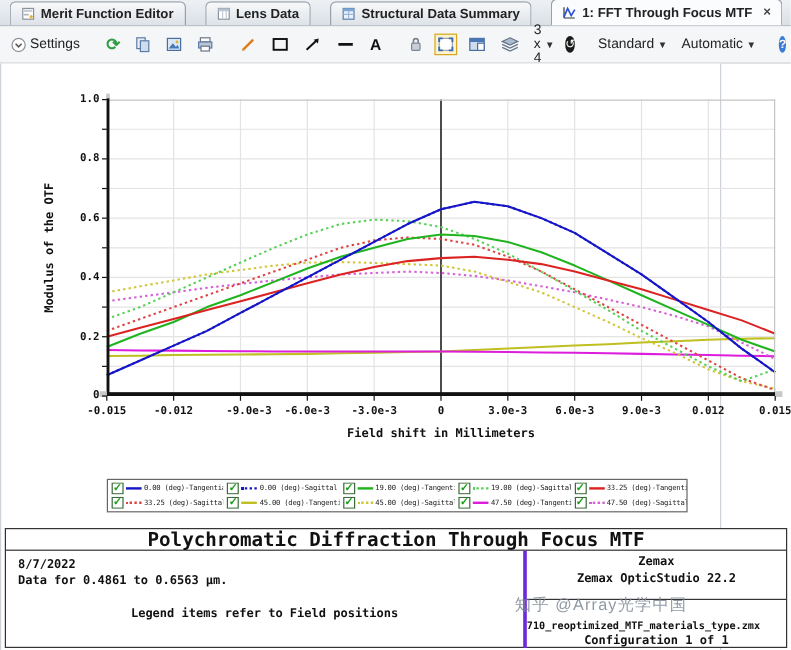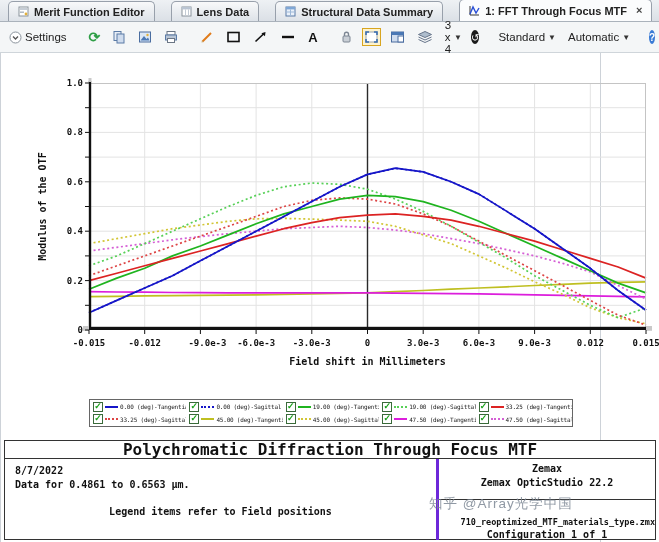--- a/index.html
+++ b/index.html
@@ -36,21 +36,21 @@
   .lg-line{flex:0 0 auto;width:13px;height:0;}
   .lg-label{font-family:"DejaVu Sans Mono",monospace;font-size:6px;letter-spacing:-0.2px;color:#222;}
   
   .footer{position:absolute;left:3px;top:387px;width:652px;height:100px;border:1px solid #333;box-sizing:border-box;background:#fff;font-family:"DejaVu Sans Mono",monospace;color:#111;}
   .f-title{height:17px;border-bottom:1px solid #333;display:flex;align-items:center;justify-content:center;font-size:16px;font-weight:bold;}
   .f-body{display:flex;height:81px;}
   .f-left{flex:1;padding:5px 10px;font-size:10px;font-weight:bold;line-height:14px;}
   .f-left .note{margin-top:13px;text-align:center;}
   .f-right{width:216px;border-left:3px solid #6d28d9;display:flex;flex-direction:column;}
   .f-brand{height:45px;border-bottom:1px solid #333;text-align:center;font-size:10px;font-weight:bold;line-height:14px;padding-top:3px;box-sizing:content-box;}
-  .f-file{text-align:right;font-size:8.5px;font-weight:bold;margin-top:17px;white-space:nowrap;}
+  .f-file{text-align:left;font-size:8.5px;font-weight:bold;margin-top:17px;white-space:nowrap;}
   .f-config{text-align:center;font-size:10px;font-weight:bold;margin-top:2px;}
   .watermark{position:absolute;left:428px;top:442px;font-size:13.5px;font-weight:normal;letter-spacing:1px;color:rgba(125,135,148,0.85);white-space:nowrap;z-index:5;font-family:"Liberation Sans",sans-serif;}
 </style>
 </head>
 <body>
 
 <div class="tabbar">
   <div class="tab">
     <svg class="ticon" viewBox="0 0 11 11">
         <rect x="1" y="1" width="9" height="9" fill="#fff" stroke="#8a939c"></rect>

